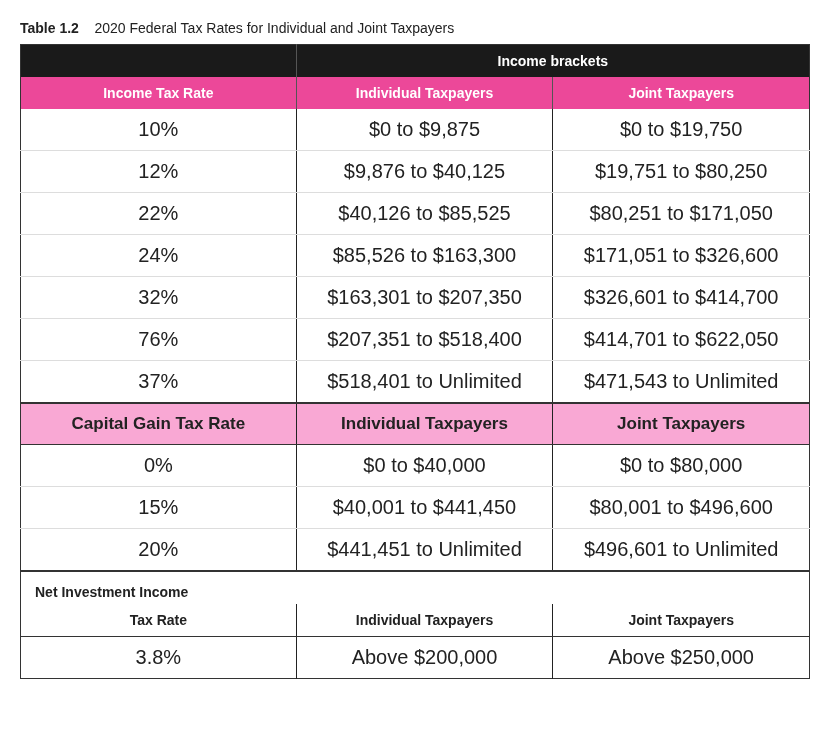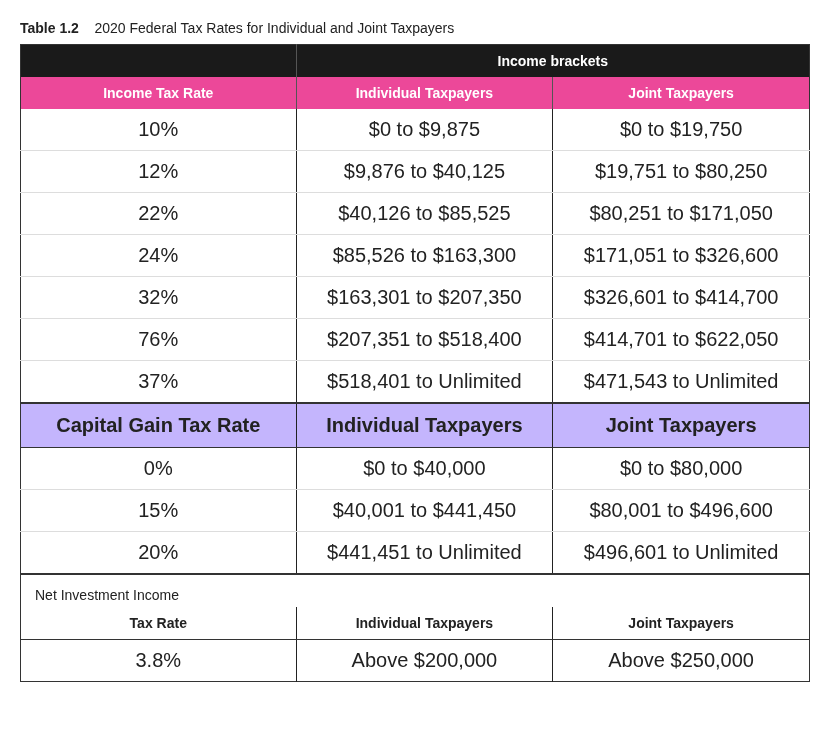--- a/index.html
+++ b/index.html
@@ -38,22 +38,22 @@
       font-weight: bold;
       padding: 8px 10px;
       font-size: 14px;
     }
     .section-header td {
       font-weight: bold;
       text-align: center;
       padding: 10px 10px;
       border-top: 2px solid #222;
       border-bottom: 1px solid #222;
-      background: #c4b5fd;
-      font-size: 20px;
+      background: #f9a8d4;
+      font-size: 17px;
       margin-top: 8px;
     }
     .data-row td {
       text-align: center;
       padding: 9px 4px;
       border-bottom: 1px solid #ddd;
       font-size: 20px;
     }
     .data-row:last-child td {
       border-bottom: none;
@@ -174,21 +174,21 @@
     <td class="col-joint">$80,001 to $496,600</td>
   </tr>
       <tr class="data-row">
     <td class="col-rate">20%</td>
     <td class="col-individual">$441,451 to Unlimited</td>
     <td class="col-joint">$496,601 to Unlimited</td>
   </tr>
     </tbody>
   <tbody id="net-invest-section">
   <tr>
-  <td colspan="3" class="net-invest-label" style="border-top:2px solid #333; border-bottom:none; text-align:left; padding-left:14px; padding-top:12px; padding-bottom:4px; font-weight:normal;">Net Investment Income</td>
+  <td colspan="3" class="net-invest-label" style="border-top:2px solid #333; border-bottom:none; text-align:left; padding-left:14px; padding-top:12px; padding-bottom:4px; font-weight:bold;">Net Investment Income</td>
 </tr>
       <tr class="net-invest-sub">
   <td class="col-rate" style="font-weight:bold; border-bottom:1px solid #333; text-align:center; padding:8px 10px;">Tax Rate</td>
   <td class="col-individual" style="font-weight:bold; border-bottom:1px solid #333; text-align:center; padding:8px 10px;">Individual Taxpayers</td>
   <td class="col-joint" style="font-weight:bold; border-bottom:1px solid #333; text-align:center; padding:8px 10px;">Joint Taxpayers</td>
 </tr>
       <tr class="data-row">
     <td class="col-rate">3.8%</td>
     <td class="col-individual">Above $200,000</td>
     <td class="col-joint">Above $250,000</td>

